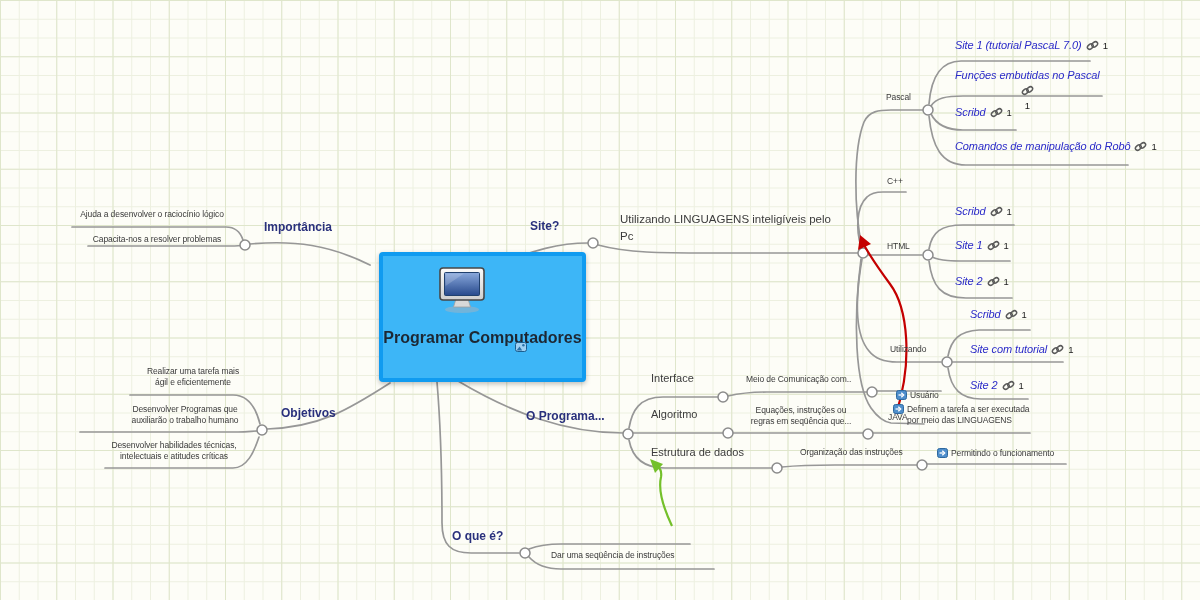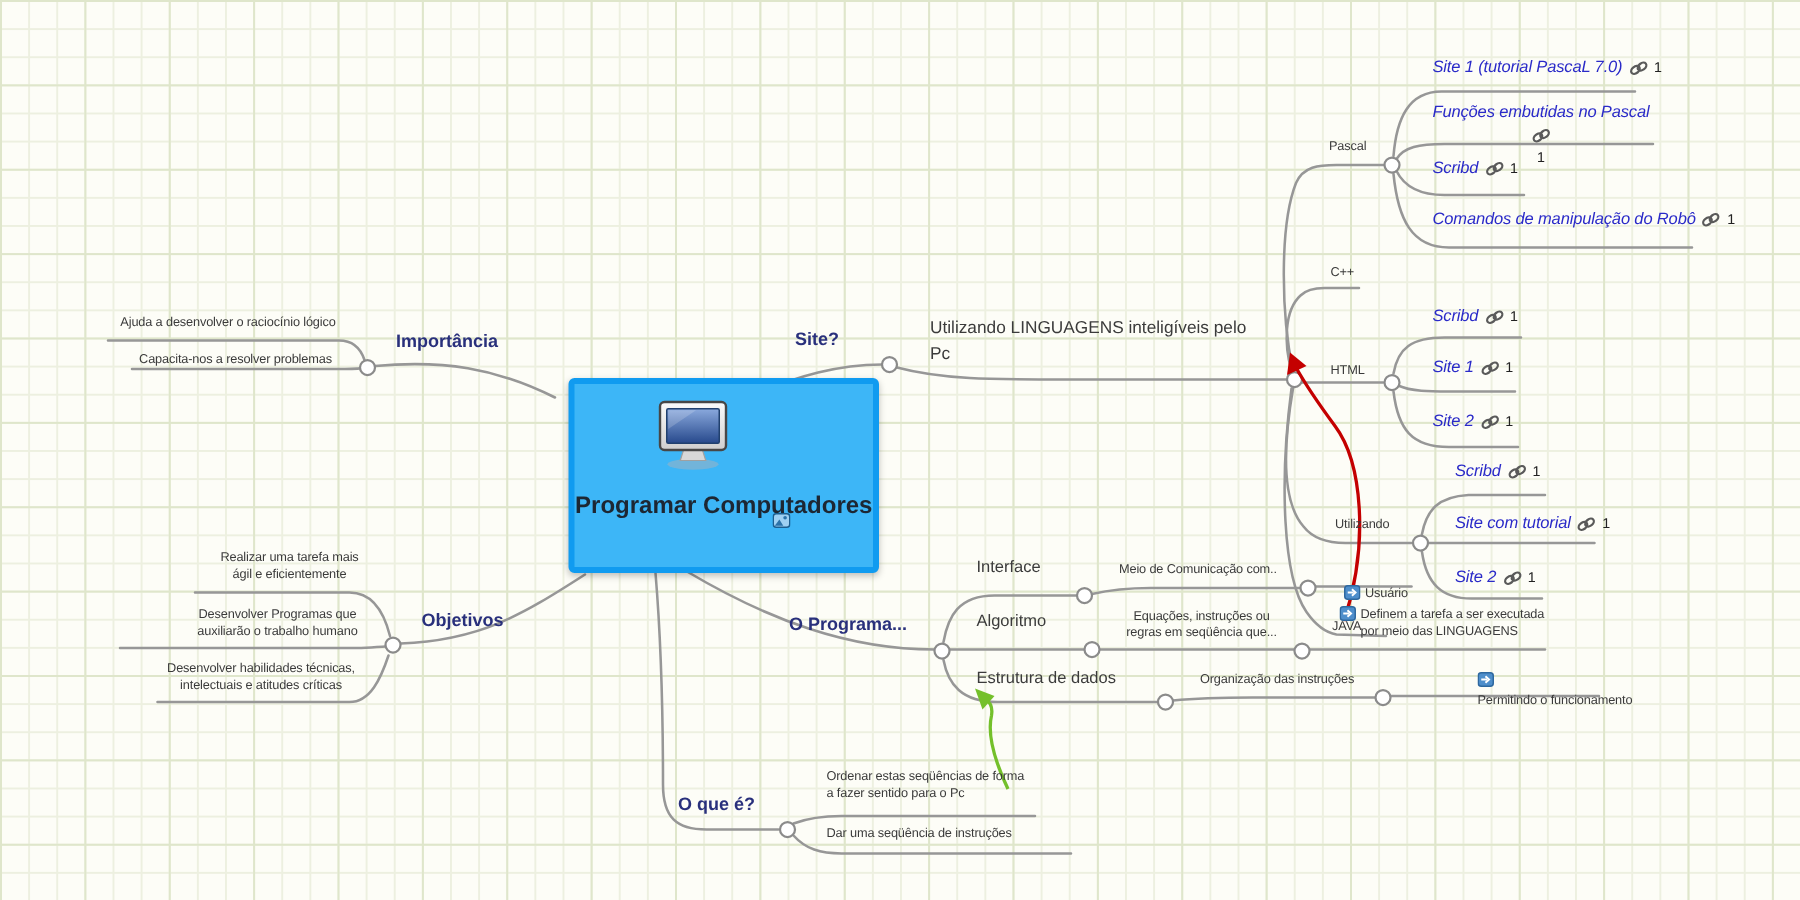--- a/index.html
+++ b/index.html
@@ -289,25 +289,24 @@
     <svg class="badge" width="11" height="10" viewBox="0 0 11 10">
         <rect x="0.5" y="0.5" width="10" height="9" rx="2" fill="#4e8ecb" stroke="#2e689f"></rect>
         <path d="M2.5 5 h4" stroke="#fff" stroke-width="1.3" fill="none"></path>
         <path d="M5.3 2.8 L7.7 5 L5.3 7.2" fill="none" stroke="#fff" stroke-width="1.3"></path>
       </svg>
     <span class="small" style="width:132px;">Definem a tarefa a ser executada por meio das LINGUAGENS</span>
   </div>
 
   <div class="node mid" style="left:651px;top:446px;">Estrutura de dados</div>
   <div class="node small nowrap" style="left:800px;top:447px;">Organização das instruções</div>
-  <div class="node icon-row" style="left:985px;top:448px;flex-direction:column;">
+  <div class="node icon-row" style="left:937px;top:448px;">
     <svg class="badge" width="11" height="10" viewBox="0 0 11 10">
         <rect x="0.5" y="0.5" width="10" height="9" rx="2" fill="#4e8ecb" stroke="#2e689f"></rect>
         <path d="M2.5 5 h4" stroke="#fff" stroke-width="1.3" fill="none"></path>
         <path d="M5.3 2.8 L7.7 5 L5.3 7.2" fill="none" stroke="#fff" stroke-width="1.3"></path>
       </svg>
     <span class="small nowrap">Permitindo o funcionamento</span>
   </div>
 
-  <div class="node small" style="left:551px;top:512px;width:132px;">Ordenar estas seqüências de forma a fazer sentido para o Pc</div>
   <div class="node small nowrap" style="left:551px;top:550px;">Dar uma seqüência de instruções</div>
 
 </div>
 
 </body></html>

